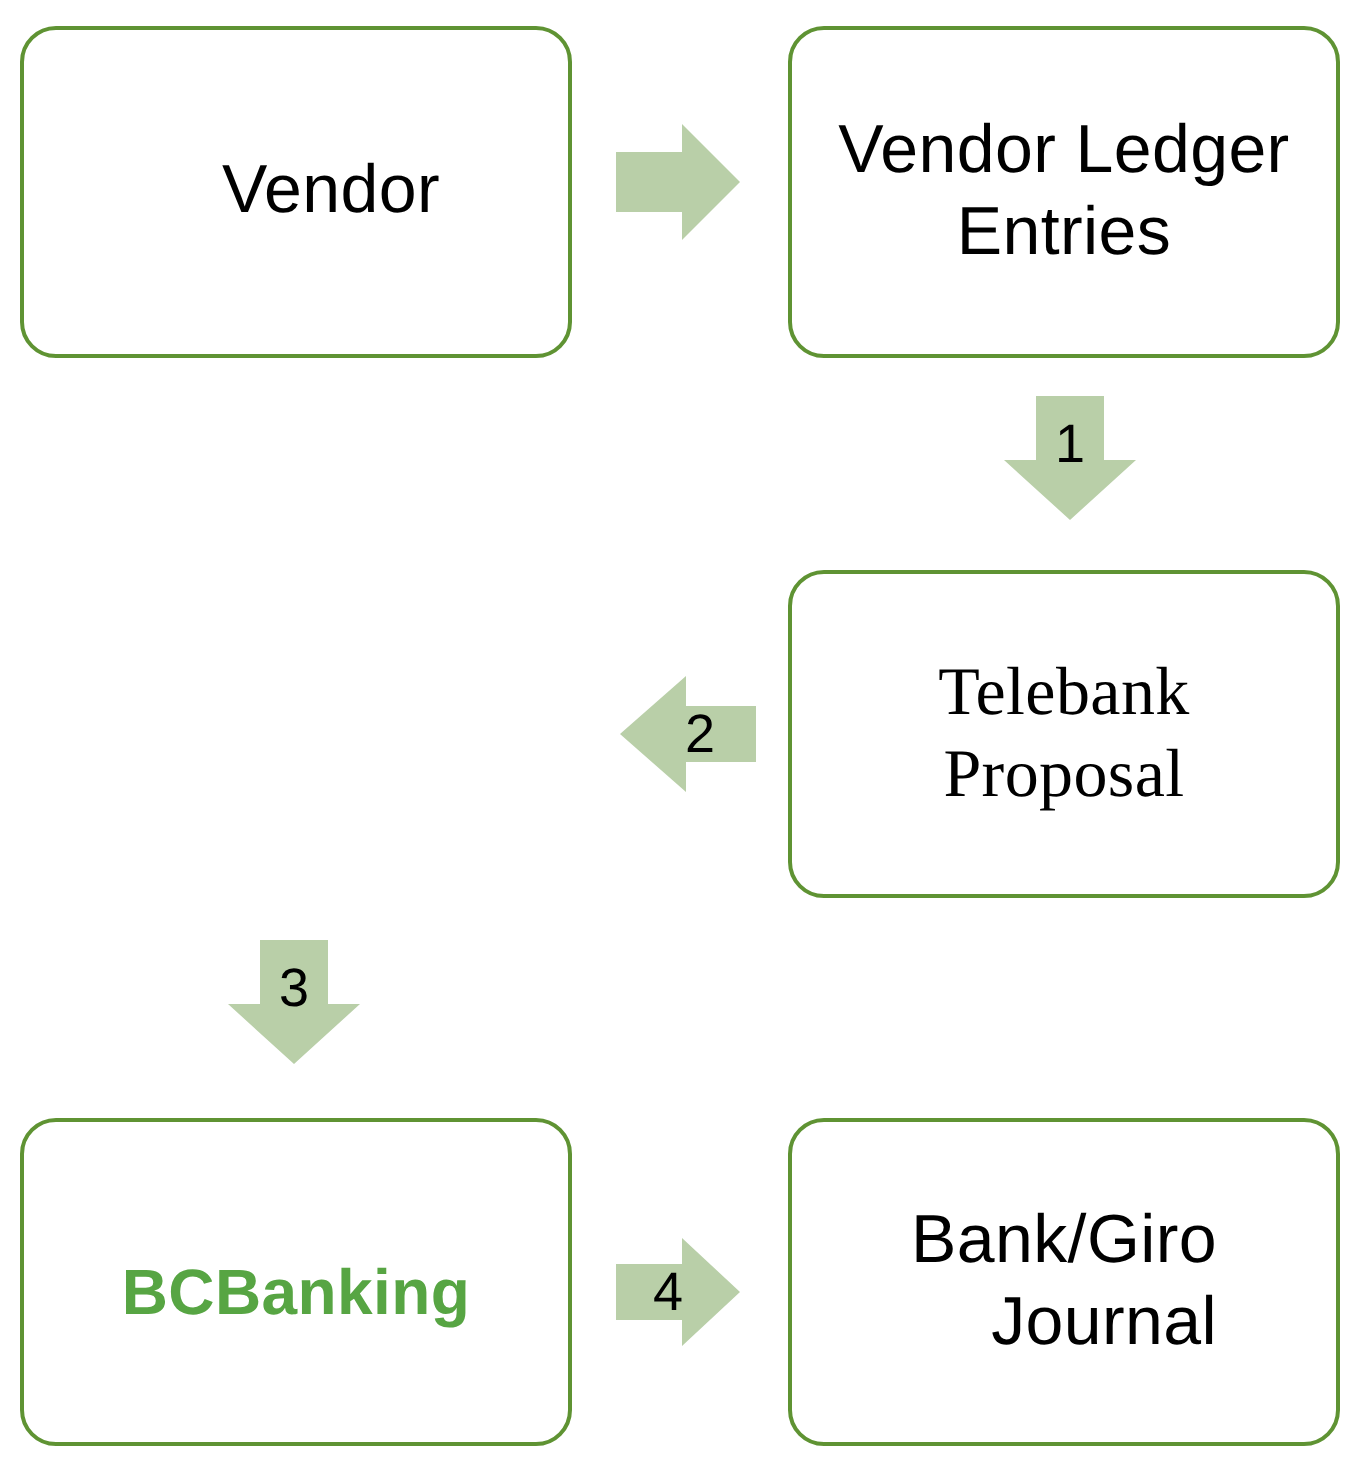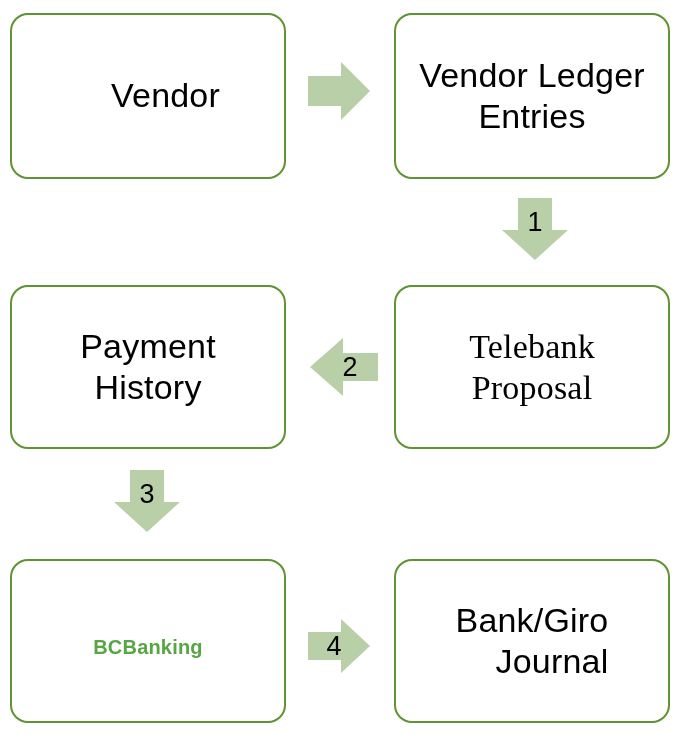--- a/index.html
+++ b/index.html
@@ -33,21 +33,21 @@
     line-height: 1.22;
     color: #000000;
     font-weight: normal;
     letter-spacing: 0.2px;
     padding: 0 8px;
     white-space: pre-line;
   }
   .node-label.accent {
     color: #57a543;
     font-weight: bold;
-    font-size: 20px;
+    font-size: 32px;
     margin-top: 12px;
   }
 
   
   #node-vendor        { left: 10px;  top: 13px;  width: 276px; height: 166px; padding-left: 35px; }
   #node-vle           { left: 394px; top: 13px;  width: 276px; height: 166px; }
   #node-payment       { left: 10px;  top: 285px; width: 276px; height: 164px; }
   #node-telebank      { left: 394px; top: 285px; width: 276px; height: 164px; font-family: Liberation Serif, serif; }
   #node-bcbanking     { left: 10px;  top: 559px; width: 276px; height: 164px; }
   #node-bankgiro      { left: 394px; top: 559px; width: 276px; height: 164px; text-align: right; }
@@ -99,24 +99,20 @@
 Entries</span>
   </div>
 
   <div class="arrow" id="arrow-2">
     <svg width="70" height="62" viewBox="0 0 70 62" aria-hidden="true">
       <polygon points="18,0 52,0 52,32 68,32 35,62 2,32 18,32" fill="#b9cfa8"></polygon>
     </svg>
     <span class="arrow-label">1</span>
   </div>
 
-  <div class="node" id="node-payment">
-    <span class="node-label">Payment
-History</span>
-  </div>
 
   <div class="arrow" id="arrow-3">
     <svg width="70" height="62" viewBox="0 0 70 62" aria-hidden="true">
       <polygon points="70,17 35,17 35,2 2,31 35,60 35,45 70,45" fill="#b9cfa8"></polygon>
     </svg>
     <span class="arrow-label">2</span>
   </div>
 
   <div class="node" id="node-telebank">
     <span class="node-label">Telebank

